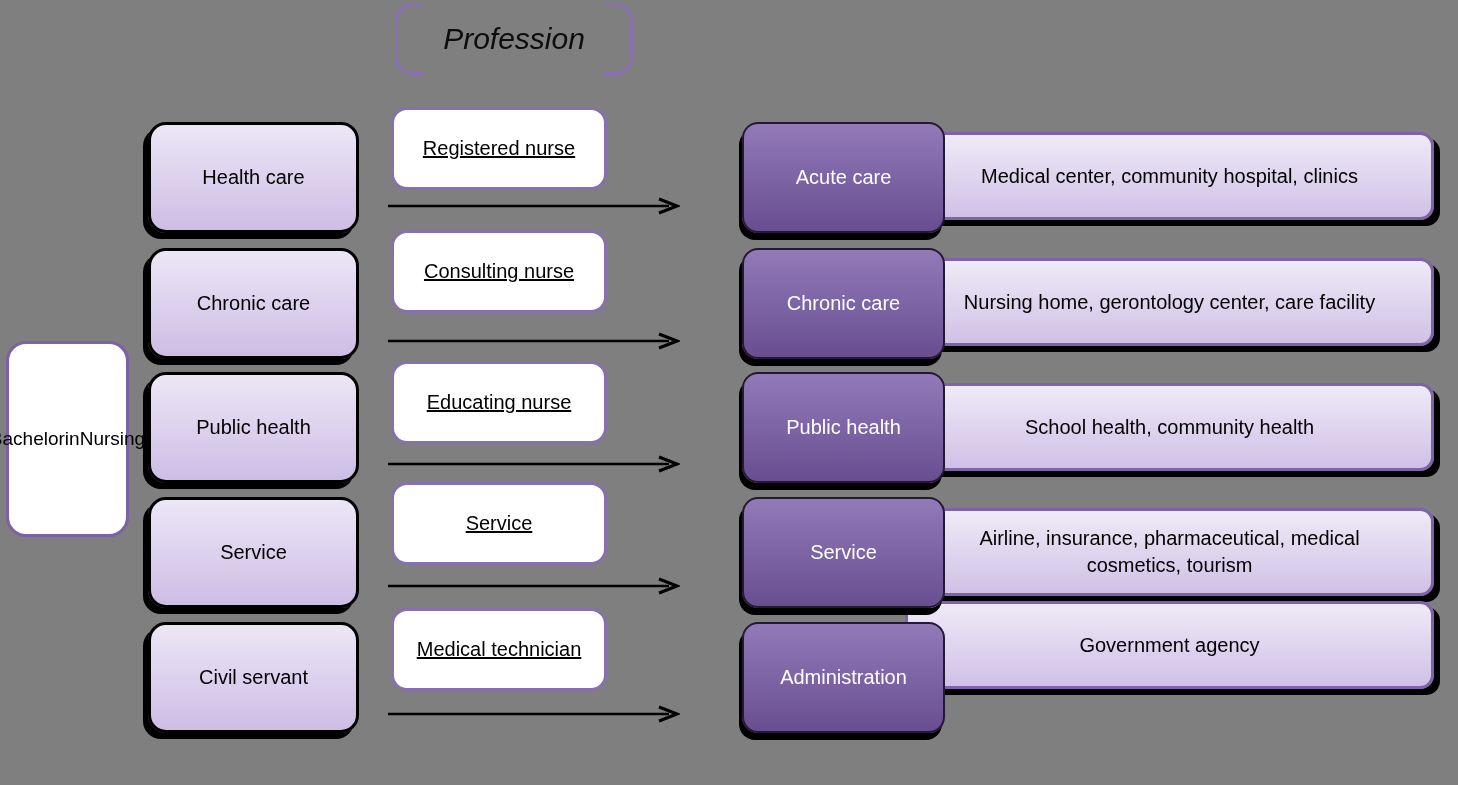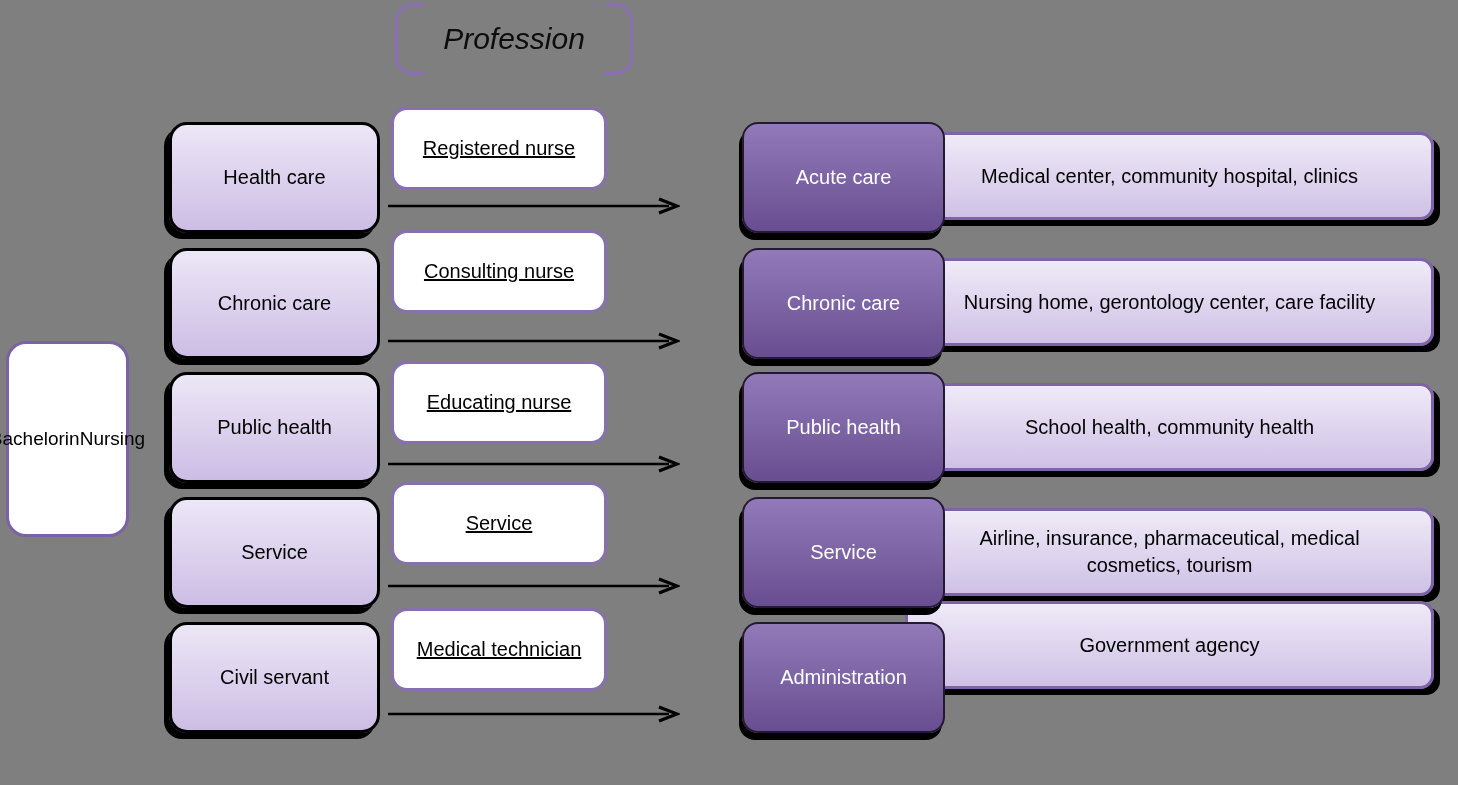--- a/index.html
+++ b/index.html
@@ -31,21 +31,21 @@
     border:3px solid #8a6fb5;border-radius:18px;
   }
   .header .cover{position:absolute;left:26px;right:26px;height:5px;background:#7f7f7f;}
   .cover.top{top:-4px;}
   .cover.bottom{bottom:-4px;}
   .header .title{
     font-weight:normal;font-style:italic;font-size:30px;color:#0d0d0d;
   }
   
   .src{
-    left:169px;width:211px;height:111px;
+    left:148px;width:211px;height:111px;
     background:linear-gradient(180deg,#ece7f6 0%,#cdbde5 100%);
     border:3px solid #000;border-radius:18px;
     box-shadow:-5px 6px 0 #000;
     font-size:20px;
   }
   
   .prof{
     left:391px;width:216px;height:83px;
     background:#ffffff;
     border:3px solid #8671ae;border-radius:16px;

